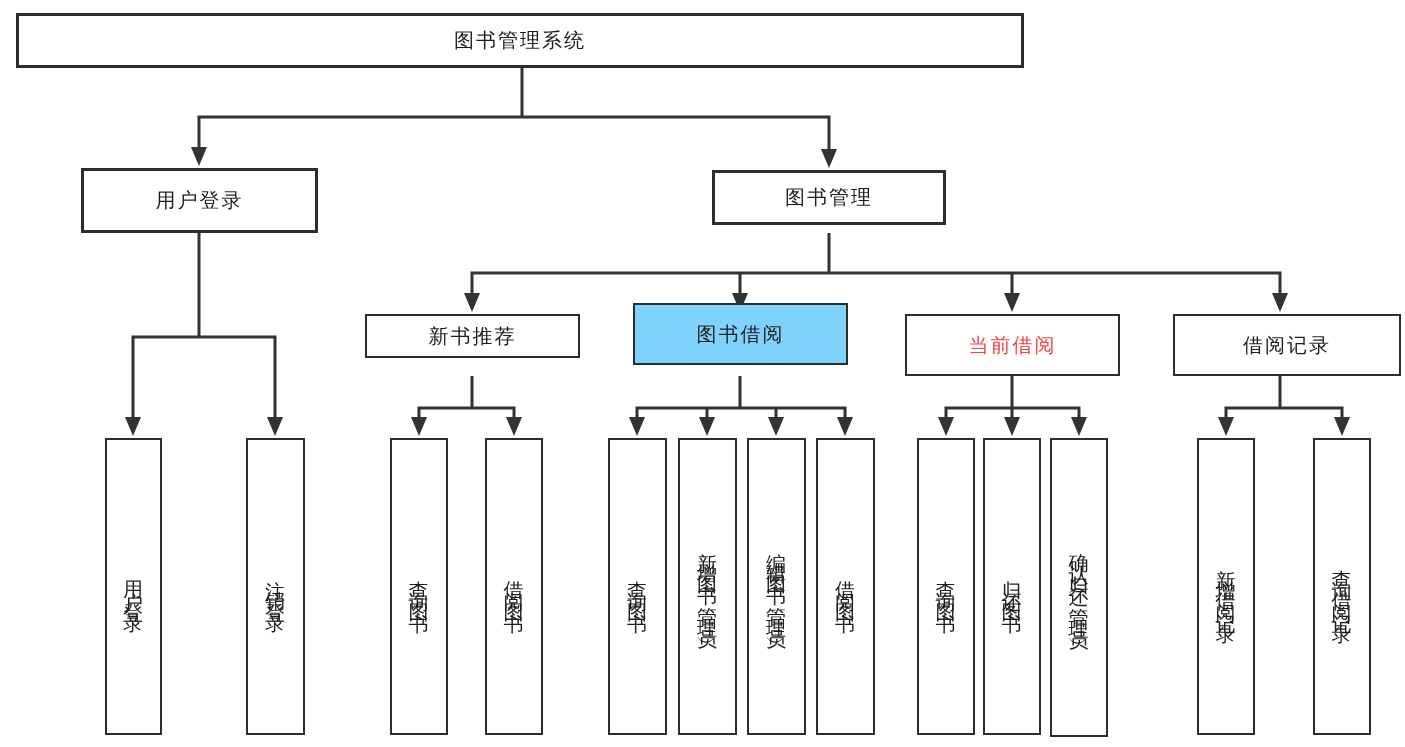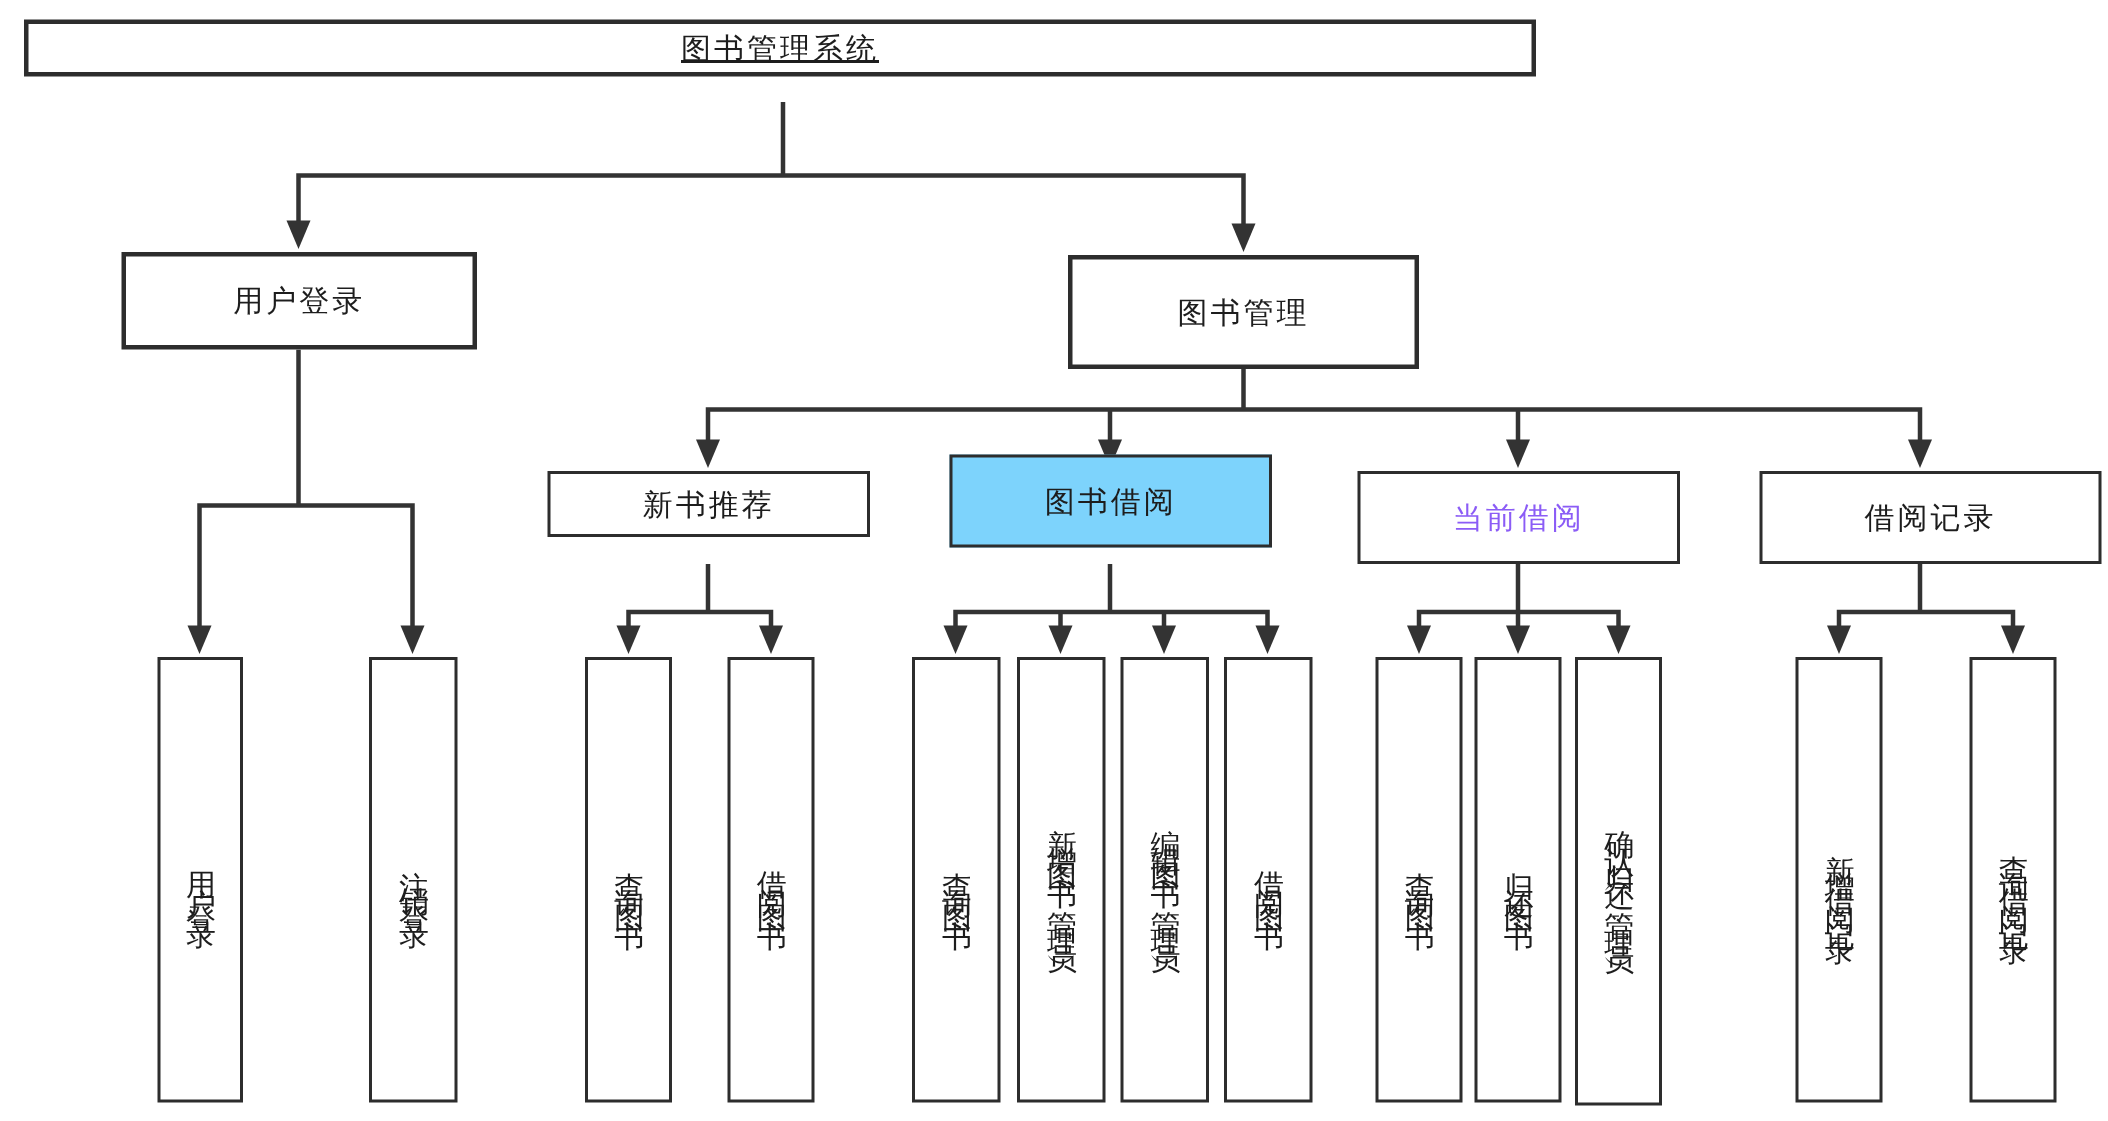--- a/index.html
+++ b/index.html
@@ -83,36 +83,36 @@
       <polygon points="699,417 715,417 707,436" fill="#333333"></polygon>
       <polygon points="768,417 784,417 776,436" fill="#333333"></polygon>
       <polygon points="837,417 853,417 845,436" fill="#333333"></polygon>
       <polygon points="938,417 954,417 946,436" fill="#333333"></polygon>
       <polygon points="1004,417 1020,417 1012,436" fill="#333333"></polygon>
       <polygon points="1071,417 1087,417 1079,436" fill="#333333"></polygon>
       <polygon points="1218,417 1234,417 1226,436" fill="#333333"></polygon>
       <polygon points="1334,417 1350,417 1342,436" fill="#333333"></polygon>
     </svg>
   <div id="nodes">
-      <div class="node h lv0" style="left: 16px; top: 13px; width: 1008px; height: 38px; border-color: rgb(45, 45, 45); background: rgb(255, 255, 255); color: rgb(29, 29, 29); text-decoration: underline;">
+      <div class="node h lv0" style="left: 16px; top: 13px; width: 1008px; height: 55px; border-color: rgb(45, 45, 45); background: rgb(255, 255, 255); color: rgb(29, 29, 29);">
         <span class="lbl">图书管理系统</span>
       </div>
       <div class="node h lv1" style="left: 81px; top: 168px; width: 237px; height: 65px; border-color: rgb(45, 45, 45); background: rgb(255, 255, 255); color: rgb(29, 29, 29);">
         <span class="lbl">用户登录</span>
       </div>
-      <div class="node h lv1" style="left: 712px; top: 170px; width: 234px; height: 76px; border-color: rgb(45, 45, 45); background: rgb(255, 255, 255); color: rgb(29, 29, 29);">
+      <div class="node h lv1" style="left: 712px; top: 170px; width: 234px; height: 55px; border-color: rgb(45, 45, 45); background: rgb(255, 255, 255); color: rgb(29, 29, 29);">
         <span class="lbl">图书管理</span>
       </div>
       <div class="node h lv2" style="left: 365px; top: 314px; width: 215px; height: 44px; border-color: rgb(45, 45, 45); background: rgb(255, 255, 255); color: rgb(29, 29, 29);">
         <span class="lbl">新书推荐</span>
       </div>
       <div class="node h lv2" style="left: 633px; top: 303px; width: 215px; height: 62px; border-color: rgb(45, 45, 45); background: #7dd3fc; color: rgb(29, 29, 29);">
         <span class="lbl">图书借阅</span>
       </div>
-      <div class="node h lv2" style="left: 905px; top: 314px; width: 215px; height: 62px; border-color: rgb(45, 45, 45); background: rgb(255, 255, 255); color: #8b5cf6;">
+      <div class="node h lv2" style="left: 905px; top: 314px; width: 215px; height: 62px; border-color: rgb(45, 45, 45); background: rgb(255, 255, 255); color: #ef4444;">
         <span class="lbl">当前借阅</span>
       </div>
       <div class="node h lv2" style="left: 1173px; top: 314px; width: 228px; height: 62px; border-color: rgb(45, 45, 45); background: rgb(255, 255, 255); color: rgb(29, 29, 29);">
         <span class="lbl">借阅记录</span>
       </div>
       <div class="node v lv3" style="left: 105px; top: 438px; width: 57px; height: 297px; border-color: rgb(45, 45, 45); background: rgb(255, 255, 255); color: rgb(29, 29, 29);">
         <span class="lbl">用户登录</span>
       </div>
       <div class="node v lv3" style="left: 246px; top: 438px; width: 59px; height: 297px; border-color: rgb(45, 45, 45); background: rgb(255, 255, 255); color: rgb(29, 29, 29);">
         <span class="lbl">注销登录</span>

